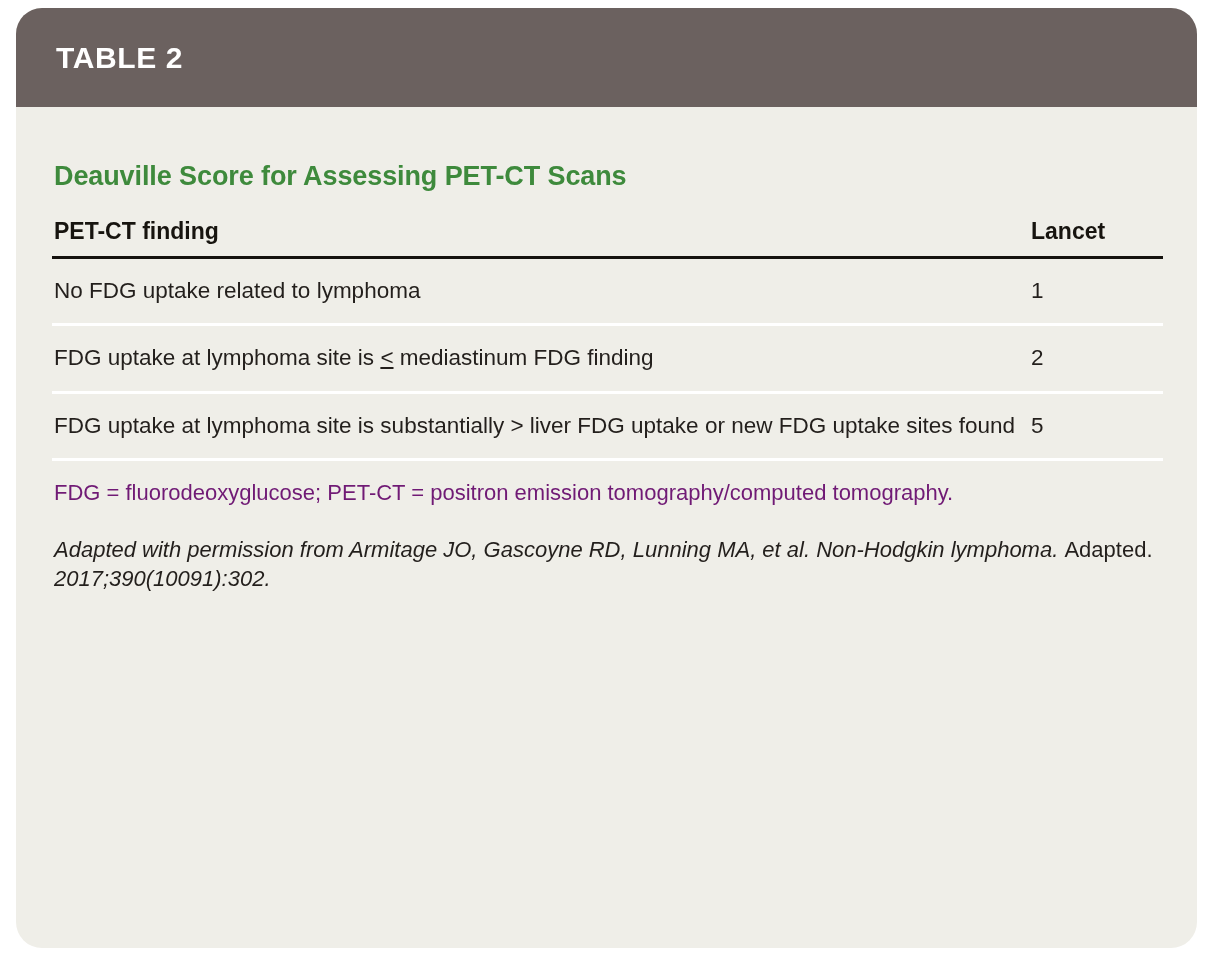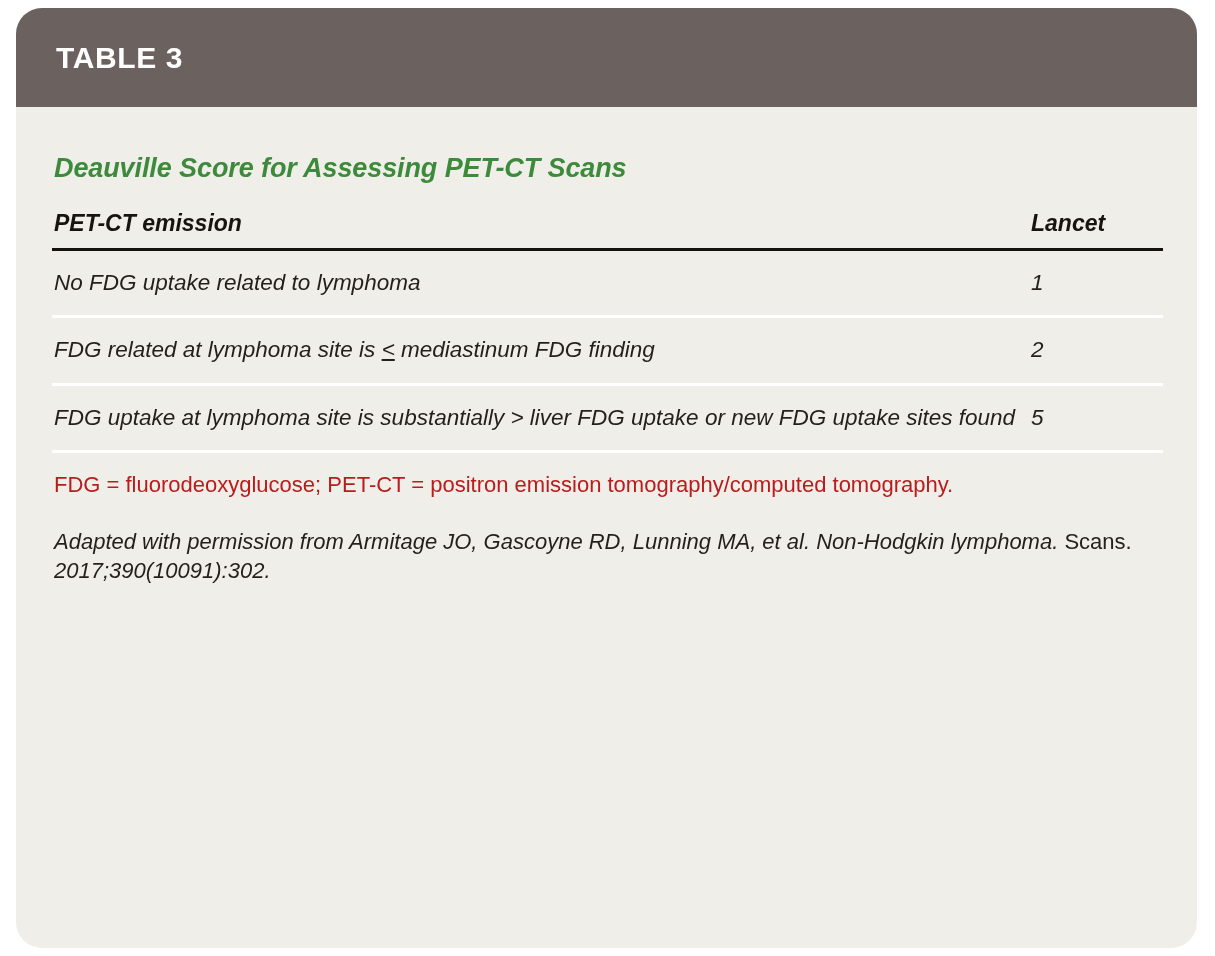--- a/index.html
+++ b/index.html
@@ -37,23 +37,22 @@
   }
   #card-header .table-label {
     color: #FFFFFF;
     font-size: 30px;
     font-weight: bold;
     letter-spacing: 0.6px;
   }
 
   
   #card-body {
-    padding: 8px 36px 0 36px;
+    padding: 16px 36px 0 36px;
     box-sizing: border-box;
-    font-style: italic;
   }
 
   #table-title {
     color: #3E8A3C;
     font-size: 27px;
     font-weight: bold;
     letter-spacing: -0.1px;
     padding-top: 38px;
     padding-left: 2px;
   }
@@ -103,21 +102,21 @@
   }
 
   
   #footnotes {
     padding: 0 36px;
     box-sizing: border-box;
     width: 1181px;
   }
   .footnote-abbrev {
     font-size: 22px;
-    color: #b91c1c;
+    color: #701a75;
     line-height: 1.32;
     padding-top: 17px;
     padding-left: 2px;
     width: 1115px;
   }
   .footnote-source {
     font-size: 22px;
     color: #231F1C;
     line-height: 1.34;
     padding-top: 28px;
@@ -128,54 +127,54 @@
   .footnote-source .upright {
     font-style: normal;
   }
 </style>
 </head>
 <body>
 
 <div id="table-card">
 
   <div id="card-header">
-    <span class="table-label">TABLE 3</span>
+    <span class="table-label">TABLE 2</span>
   </div>
 
   <div id="card-body">
 
     <div id="table-title">Deauville Score for Assessing PET-CT Scans</div>
 
     <table id="deauville-table">
       <colgroup>
         <col class="c-finding">
         <col class="c-score">
       </colgroup>
       <thead>
         <tr>
-          <th class="finding-head">PET-CT emission</th>
+          <th class="finding-head">PET-CT finding</th>
           <th class="score-head">Lancet</th>
         </tr>
       </thead>
       <tbody>
         <tr>
           <td class="finding-cell"><span>No FDG uptake related to lymphoma</span></td>
           <td class="score-cell">1</td>
         </tr>
         <tr>
-          <td class="finding-cell"><span>FDG related at lymphoma site is </span><span class="le-sym">&lt;</span><span> mediastinum FDG finding</span></td>
+          <td class="finding-cell"><span>FDG uptake at lymphoma site is </span><span class="le-sym">&lt;</span><span> mediastinum FDG finding</span></td>
           <td class="score-cell">2</td>
         </tr>
         <tr>
           <td class="finding-cell"><span>FDG uptake at lymphoma site is substantially &gt; liver FDG uptake or new FDG uptake sites found</span></td>
           <td class="score-cell">5</td>
         </tr>
       </tbody>
     </table>
   </div>
 
   <div id="footnotes">
     <div class="footnote-abbrev">FDG = fluorodeoxyglucose; PET-CT = positron emission tomography/computed tomography.</div>
 
-    <div class="footnote-source"><span>Adapted with permission from Armitage JO, Gascoyne RD, Lunning MA, et al. Non-Hodgkin lymphoma.</span> <span class="upright">Scans.</span> <span>2017;390(10091):302.</span></div>
+    <div class="footnote-source"><span>Adapted with permission from Armitage JO, Gascoyne RD, Lunning MA, et al. Non-Hodgkin lymphoma.</span> <span class="upright">Adapted.</span> <span>2017;390(10091):302.</span></div>
   </div>
 
 </div>
 
 </body></html>

